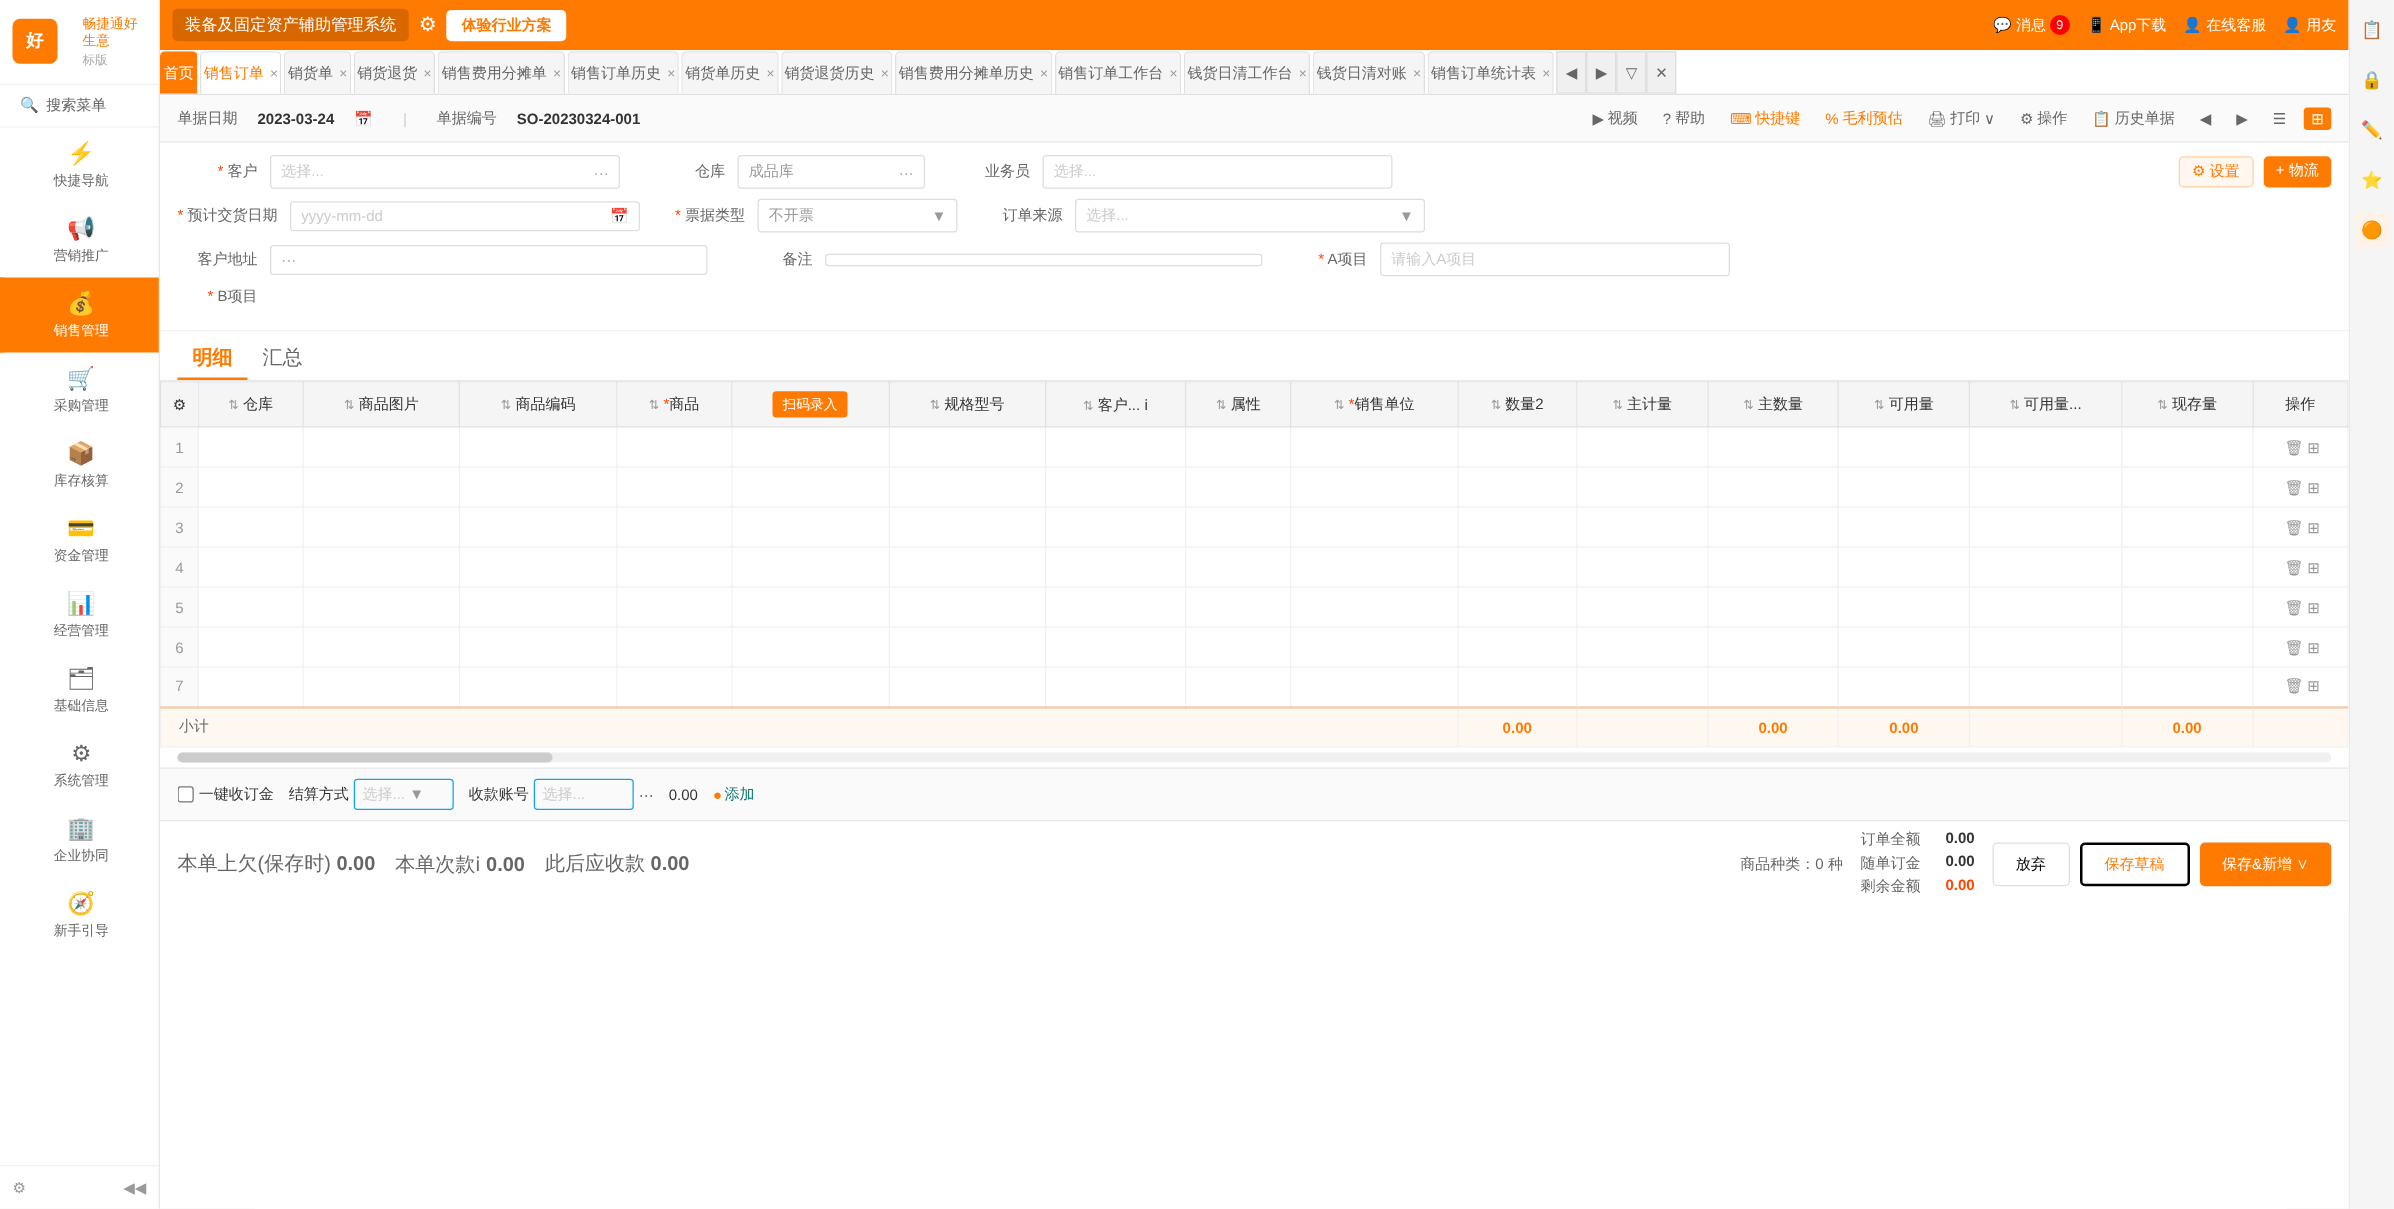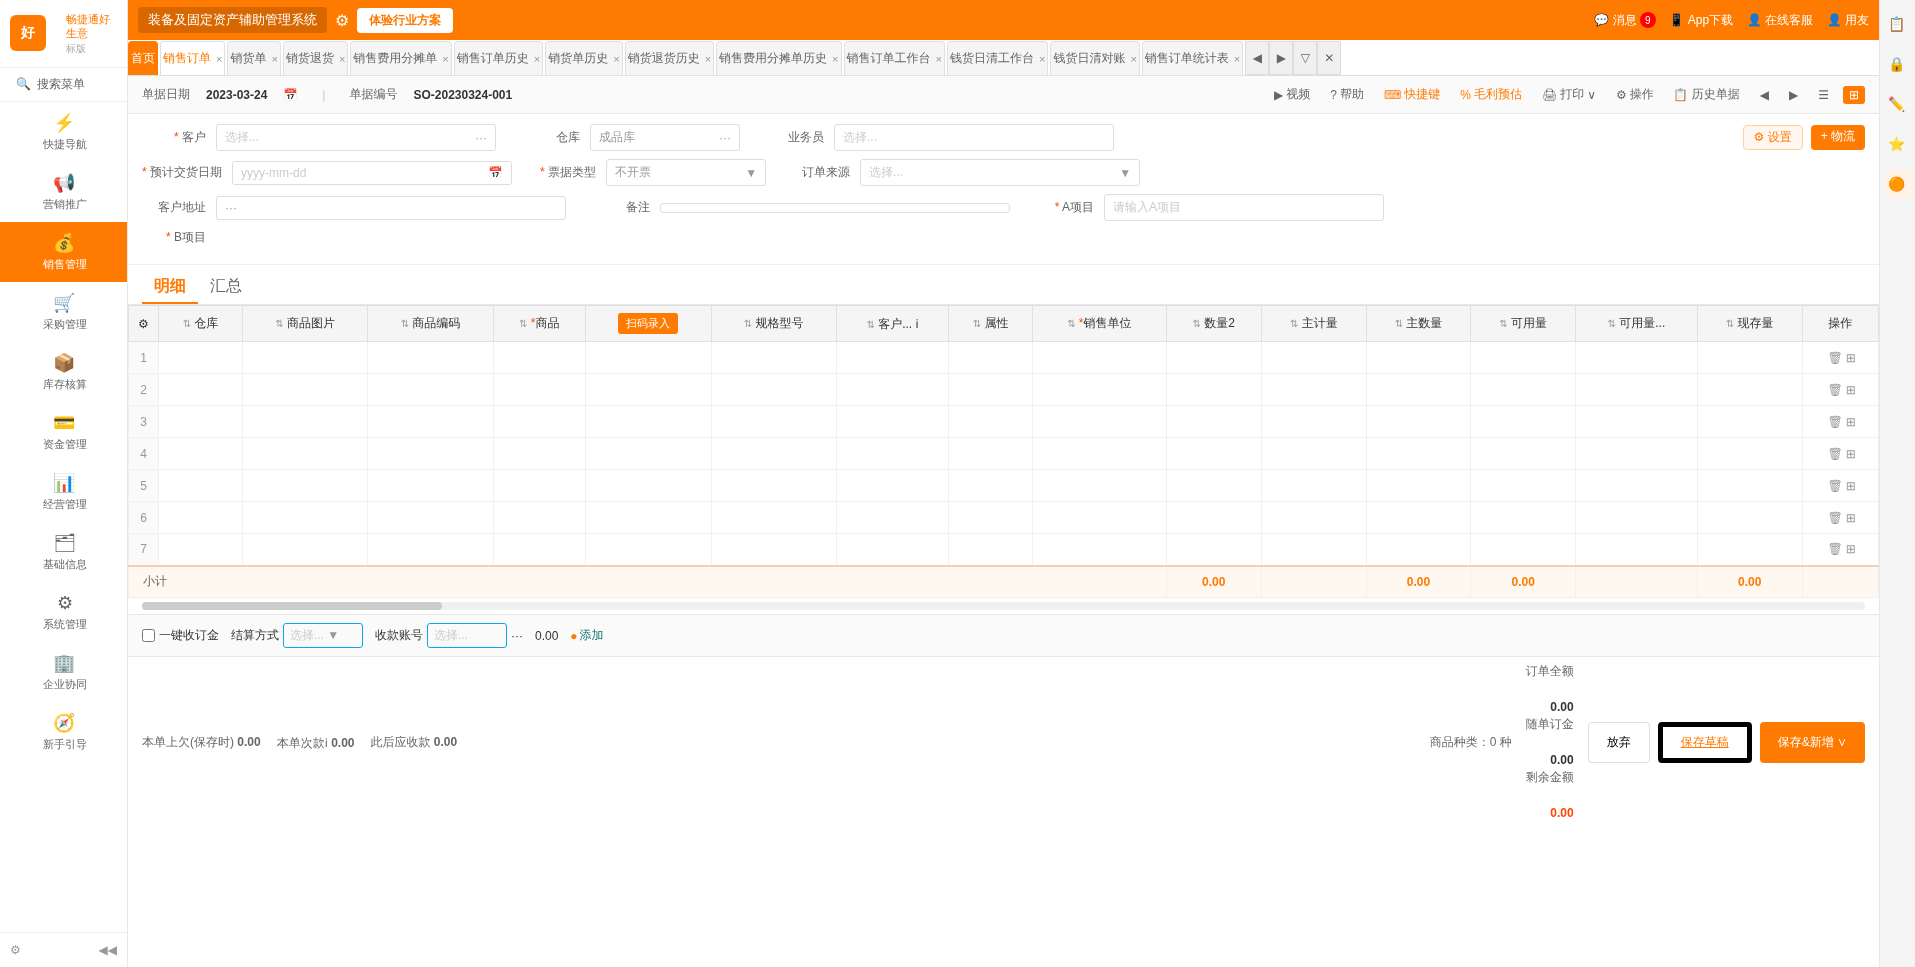--- a/index.html
+++ b/index.html
@@ -77,29 +77,29 @@
     
     .form-footer { padding: 8px 14px; border-top: 1px solid #e8e8e8; background: #fafafa; display: flex; align-items: center; gap: 12px; }
     .checkout-checkbox { display: flex; align-items: center; gap: 4px; cursor: pointer; }
     .payment-method { display: flex; align-items: center; gap: 4px; }
     .select-mini { border: 1px solid #0ea5e9; border-radius: 3px; padding: 3px 6px; font-size: 12px; color: #999; min-width: 80px; }
     .amount-field { display: flex; align-items: center; gap: 4px; }
     .add-btn { color: #ff7a00; cursor: pointer; display: flex; align-items: center; gap: 2px; }
 
     
     .bottom-bar { padding: 6px 14px; background: #fff; border-top: 1px solid #e8e8e8; display: flex; align-items: center; justify-content: space-between; }
-    .bottom-info { display: flex; align-items: center; gap: 16px; font-size: 12px; color: #666; }
+    .bottom-info { display: flex; align-items: center; gap: 16px; font-size: 16px; color: #666; }
     .bottom-right { display: flex; align-items: center; gap: 14px; }
     .summary-box { text-align: right; font-size: 12px; }
-    .summary-row { display: flex; justify-content: space-between; gap: 20px; margin-bottom: 2px; color: #666; flex-direction: column; }
+    .summary-row { display: flex; justify-content: space-between; gap: 20px; margin-bottom: 2px; color: #666; }
     .summary-val { color: #333; font-weight: bold; }
     .summary-val.orange { color: #ff4500; }
     .action-btns { display: flex; gap: 8px; }
     .btn-discard { border: 1px solid #ddd; background: white; padding: 7px 18px; border-radius: 4px; cursor: pointer; font-size: 12px; }
-    .btn-draft { border: 5px solid #000000; background: white; color: #ff7a00; padding: 7px 18px; border-radius: 4px; cursor: pointer; font-size: 12px; text-decoration: underline; }
+    .btn-draft { border: 2px solid #000000; background: white; color: #ff7a00; padding: 7px 18px; border-radius: 4px; cursor: pointer; font-size: 12px; }
     .btn-save { background: #ff7a00; color: white; border: none; padding: 7px 18px; border-radius: 4px; cursor: pointer; font-size: 12px; }
 
     
     .right-panel { width: 36px; background: #f5f5f5; border-left: 1px solid #e8e8e8; display: flex; flex-direction: column; align-items: center; padding-top: 10px; gap: 12px; flex-shrink: 0; }
     .right-panel-icon { width: 28px; height: 28px; display: flex; align-items: center; justify-content: center; cursor: pointer; color: #999; font-size: 14px; border-radius: 4px; }
     .right-panel-icon.orange { color: #ff7a00; background: #fff3e8; }
 
     .scrollbar-track { height: 8px; background: #f0f0f0; border-radius: 4px; margin: 4px 14px; position: relative; }
     .scrollbar-thumb { height: 8px; background: #ccc; border-radius: 4px; width: 300px; position: absolute; left: 0; }
   </style>

